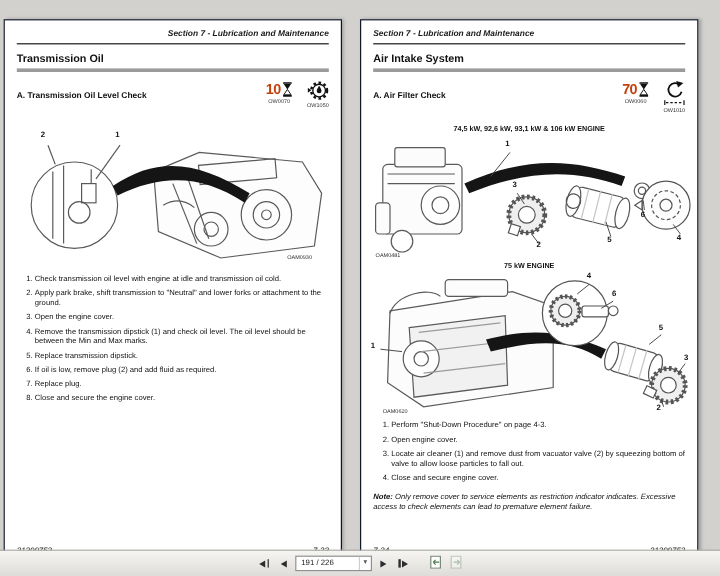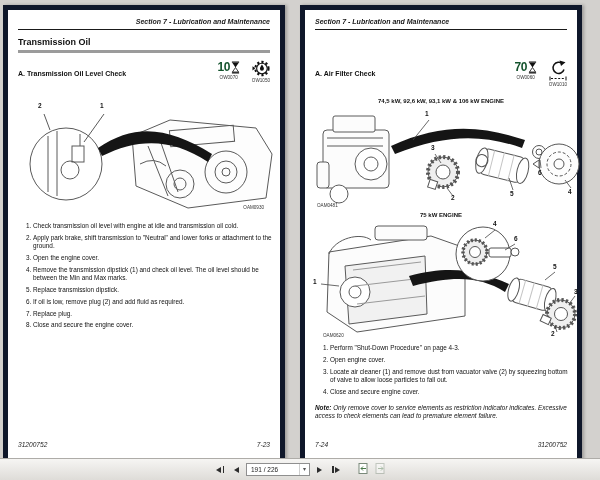--- a/index.html
+++ b/index.html
@@ -1,36 +1,36 @@
 <!DOCTYPE html>
 <html><head>
 <meta charset="utf-8">
 <style>
   * { margin:0; padding:0; box-sizing:border-box; }
   html,body { width:600px; height:480px; overflow:hidden; }
   body { font-family:"Liberation Sans", sans-serif; background:#d3d1ce; position:relative; }
 
-  .page { position:absolute; top:5px; height:458px; width:282px; background:#fff;
-          border:5px solid #0f172a; box-shadow:2px 0 3px rgba(0,0,0,.25); }
+  .page { position:absolute; top:16px; height:458px; width:282px; background:#fff;
+          border:1px solid #0f172a; box-shadow:2px 0 3px rgba(0,0,0,.25); }
   .page.left  { left:3px; }
   .page.right { left:300px; }
 
   .hdr { position:absolute; top:8px; left:10px; right:10px; font-size:7px; font-weight:bold;
          font-style:italic; color:#1a1a1a; padding-bottom:4px; border-bottom:1.6px solid #1a1a1a; }
   .hdr.al-r { text-align:right; }
   .ttl { position:absolute; top:27px; left:10px; right:10px; font-size:9px; font-weight:bold;
          color:#111; padding-bottom:3px; border-bottom:3px solid #9b9b9b; }
 
   .subrow { position:absolute; top:50px; left:10px; right:10px; display:flex;
             justify-content:space-between; align-items:flex-start; }
   .subttl { font-size:7px; font-weight:bold; color:#111; padding-top:10px; }
   .icons  { display:flex; gap:12px; align-items:flex-start; }
   .iblk   { display:flex; flex-direction:column; align-items:center; }
   .irow   { display:flex; align-items:center; gap:1px; }
-  .inum   { font-size:12px; font-weight:bold; color:#14532d; letter-spacing:-0.5px; }
+  .inum   { font-size:12px; font-weight:bold; color:#c2410c; letter-spacing:-0.5px; }
   .icode  { font-size:4.6px; color:#333; margin-top:1px; }
 
   .figure { position:absolute; }
   .figure svg { display:block; }
   .callout { position:absolute; font-size:6.5px; font-weight:bold; color:#111; }
   .figcode { position:absolute; font-size:4.6px; color:#333; }
   .figcap  { position:absolute; left:0; right:0; text-align:center; font-size:6px; font-weight:bold; color:#111; }
 
   ol.steps { position:absolute; left:12px; right:6px; padding-left:13px; }
   ol.steps li { font-size:6.4px; line-height:8.1px; color:#111; margin-bottom:3.8px; }
@@ -138,20 +138,21 @@
   </ol>
 
   <div class="pfoot">
     <span>31200752</span>
     <span>7-23</span>
   </div>
 </div>
 
 <div class="page right">
   <div class="hdr">Section 7 - Lubrication and Maintenance</div>
+  <div class="ttl">Air Intake System</div>
 
   <div class="subrow">
     <span class="subttl">A. Air Filter Check</span>
     <span class="icons">
       <span class="iblk">
         <span class="irow">
           <span class="inum">70</span>
           <svg width="9" height="13" viewBox="0 0 10 14">
             <path d="M1 1 H9 M1 13 H9" stroke="#111" stroke-width="1.4" fill="none"></path>
             <polygon points="1.6,2 8.4,2 5,7" fill="#111"></polygon>

